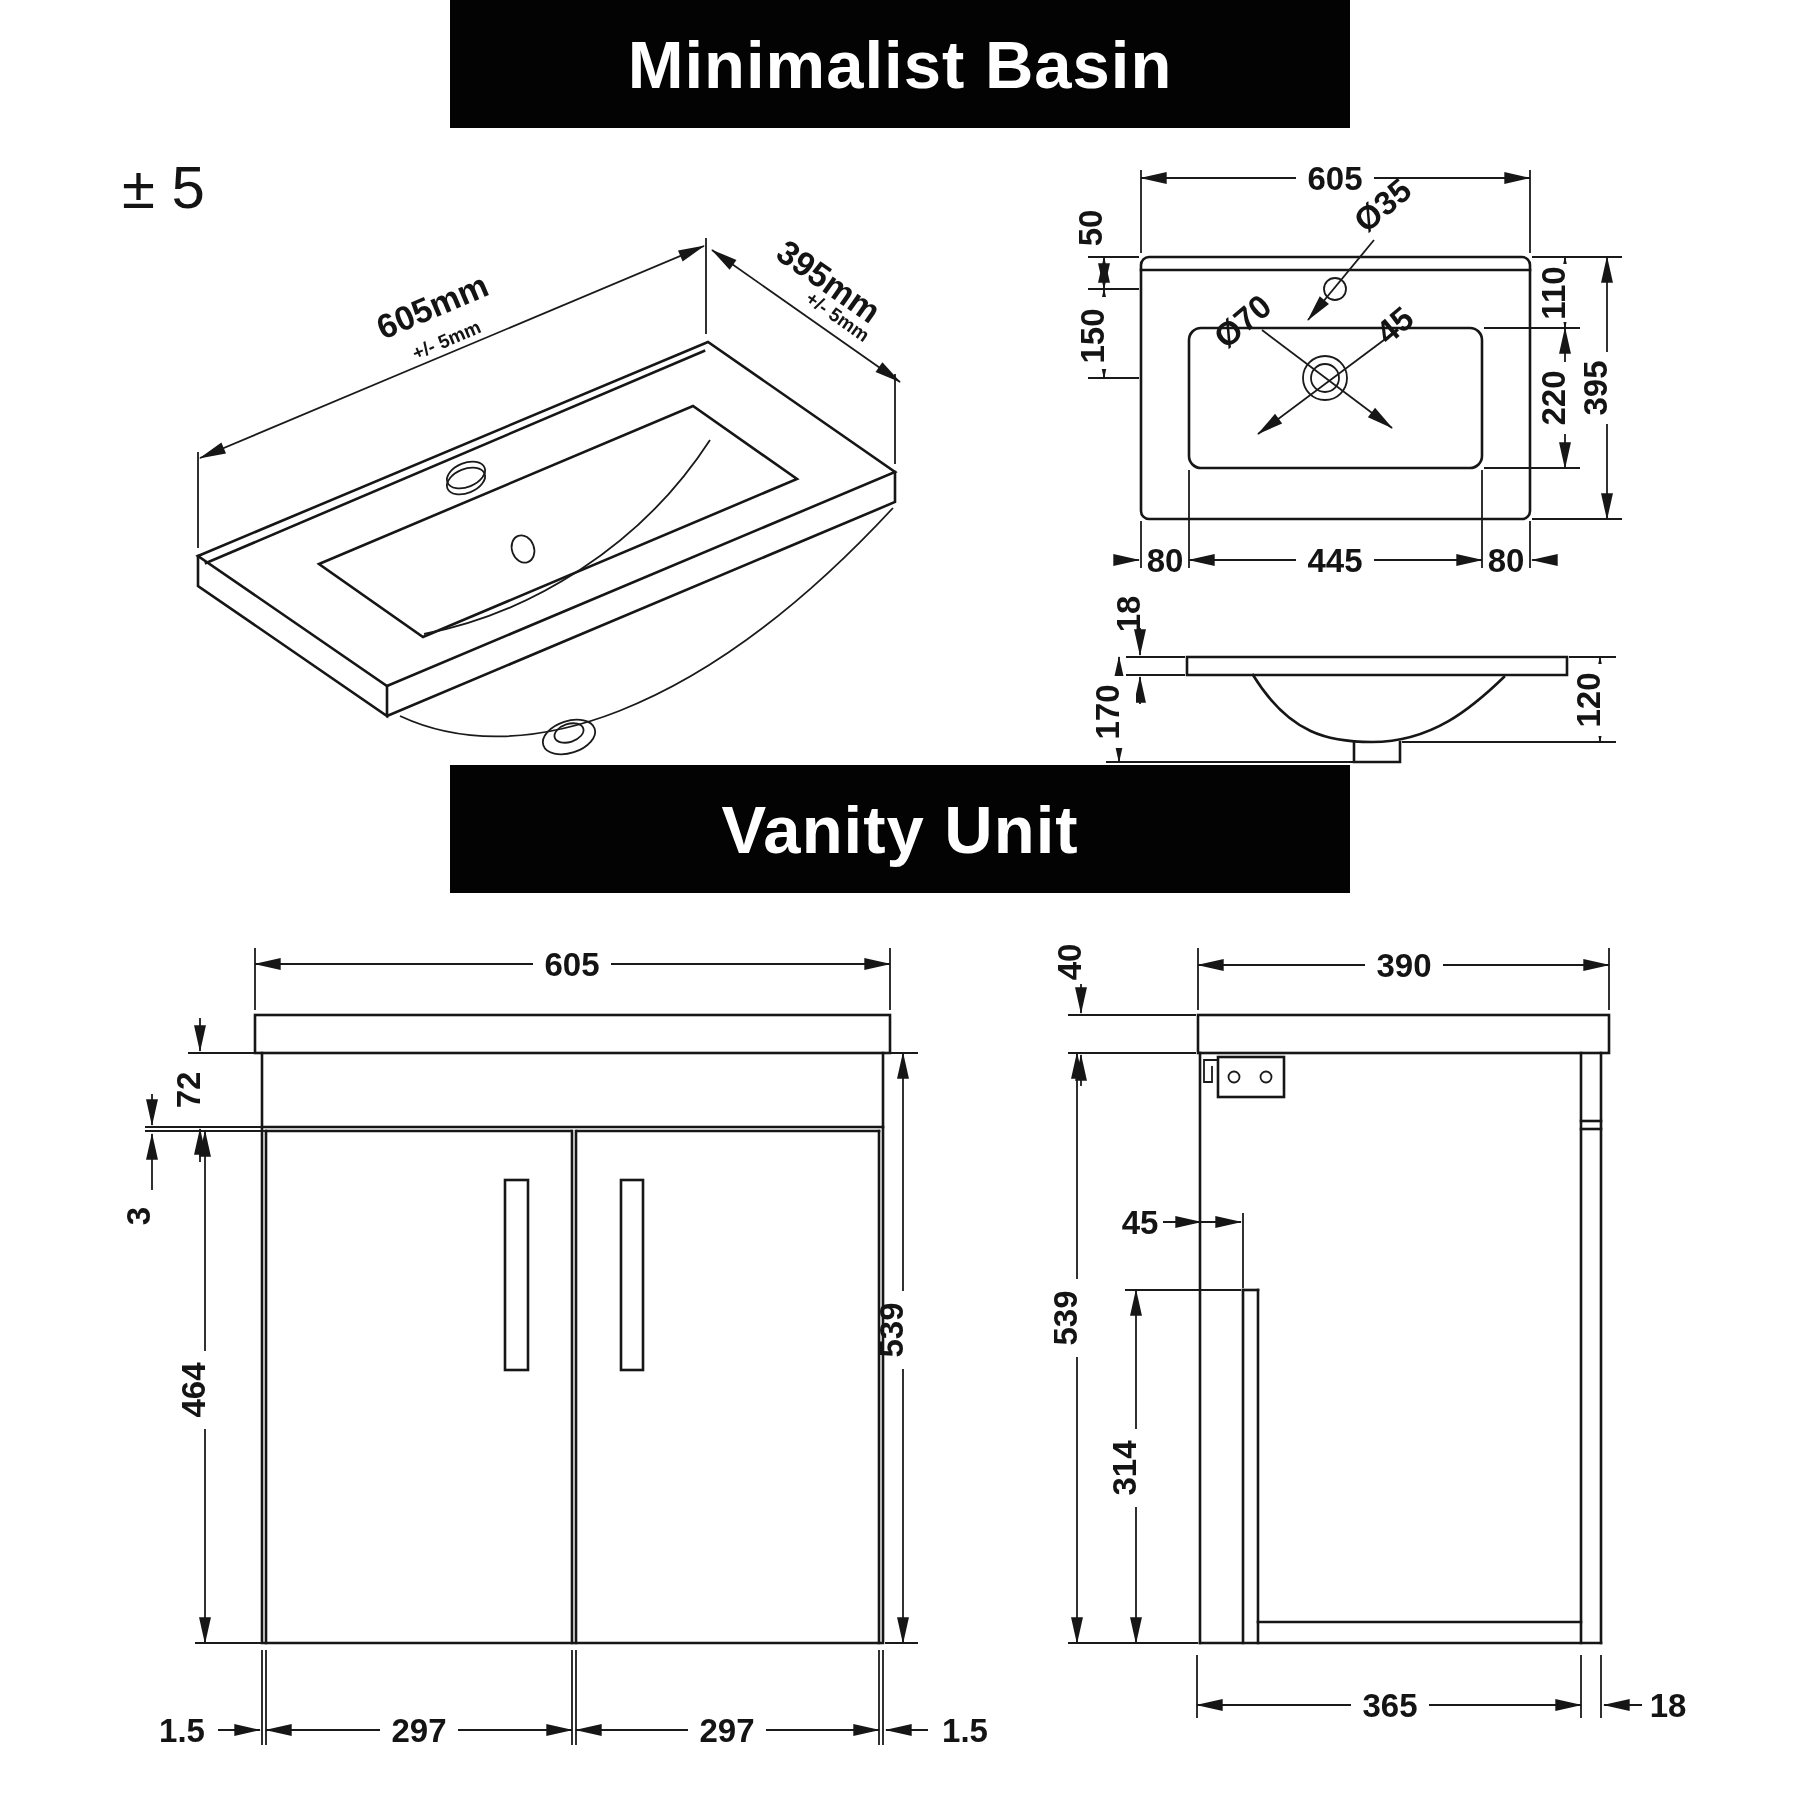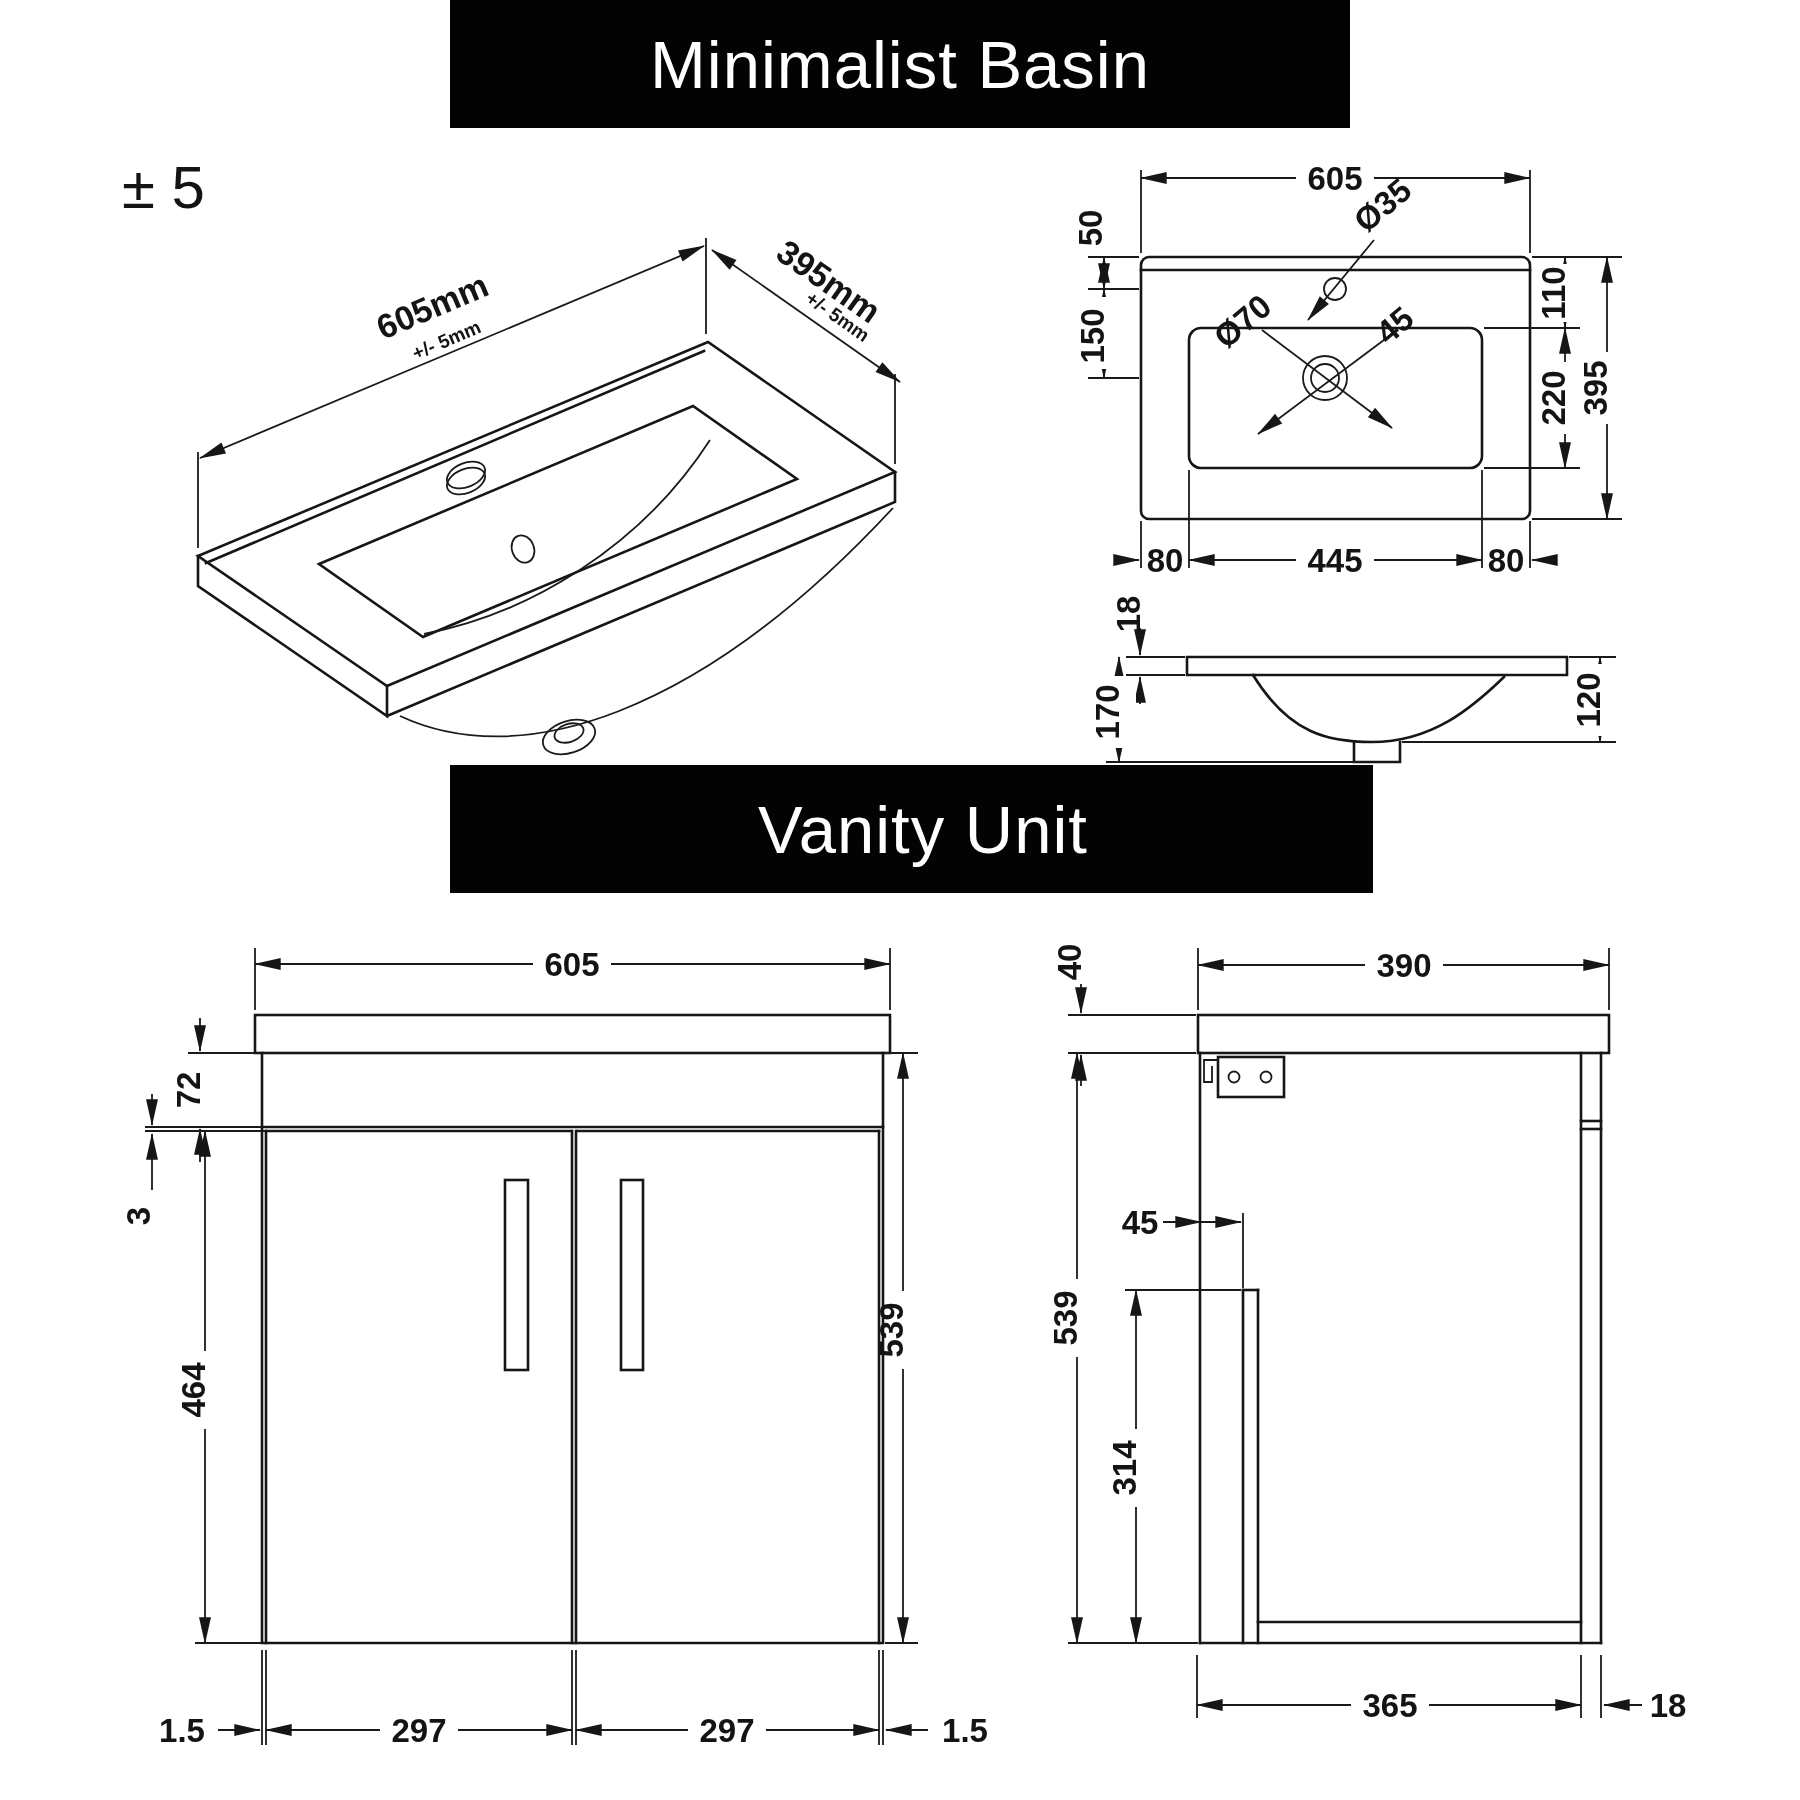--- a/index.html
+++ b/index.html
@@ -1,22 +1,22 @@
 <!DOCTYPE html>
 <html><head>
 <meta charset="utf-8">
 <style>
   html,body{margin:0;padding:0;background:#ffffff;}
   #canvas{position:relative;width:1800px;height:1800px;background:#ffffff;overflow:hidden;
           font-family:"Liberation Sans",sans-serif;}
   .banner{position:absolute;left:450px;width:900px;height:128px;background:#030303;color:#ffffff;
-          display:flex;align-items:center;justify-content:center;font-size:67px;font-weight:400;
+          display:flex;align-items:center;justify-content:center;font-size:67px;font-weight:700;
           letter-spacing:1px;}
   #banner-basin{top:0;}
-  #banner-vanity{top:765px;padding-left:23px;}
+  #banner-vanity{top:765px;}
   svg{position:absolute;top:0;left:0;}
   svg text{font-family:"Liberation Sans",sans-serif;font-weight:bold;font-size:33px;fill:#141414;}
   svg text.big{font-weight:normal;font-size:60px;}
   svg text.iso{font-size:34px;}
   svg text.isotol{font-size:19px;}
   .obj{stroke:#161616;stroke-width:2.6;fill:none;stroke-linecap:square;}
   .thin{stroke:#1a1a1a;stroke-width:1.8;fill:none;}
   .dim{stroke:#1a1a1a;stroke-width:1.8;fill:none;}
   .lbg{fill:#ffffff;stroke:none;}
 </style>

